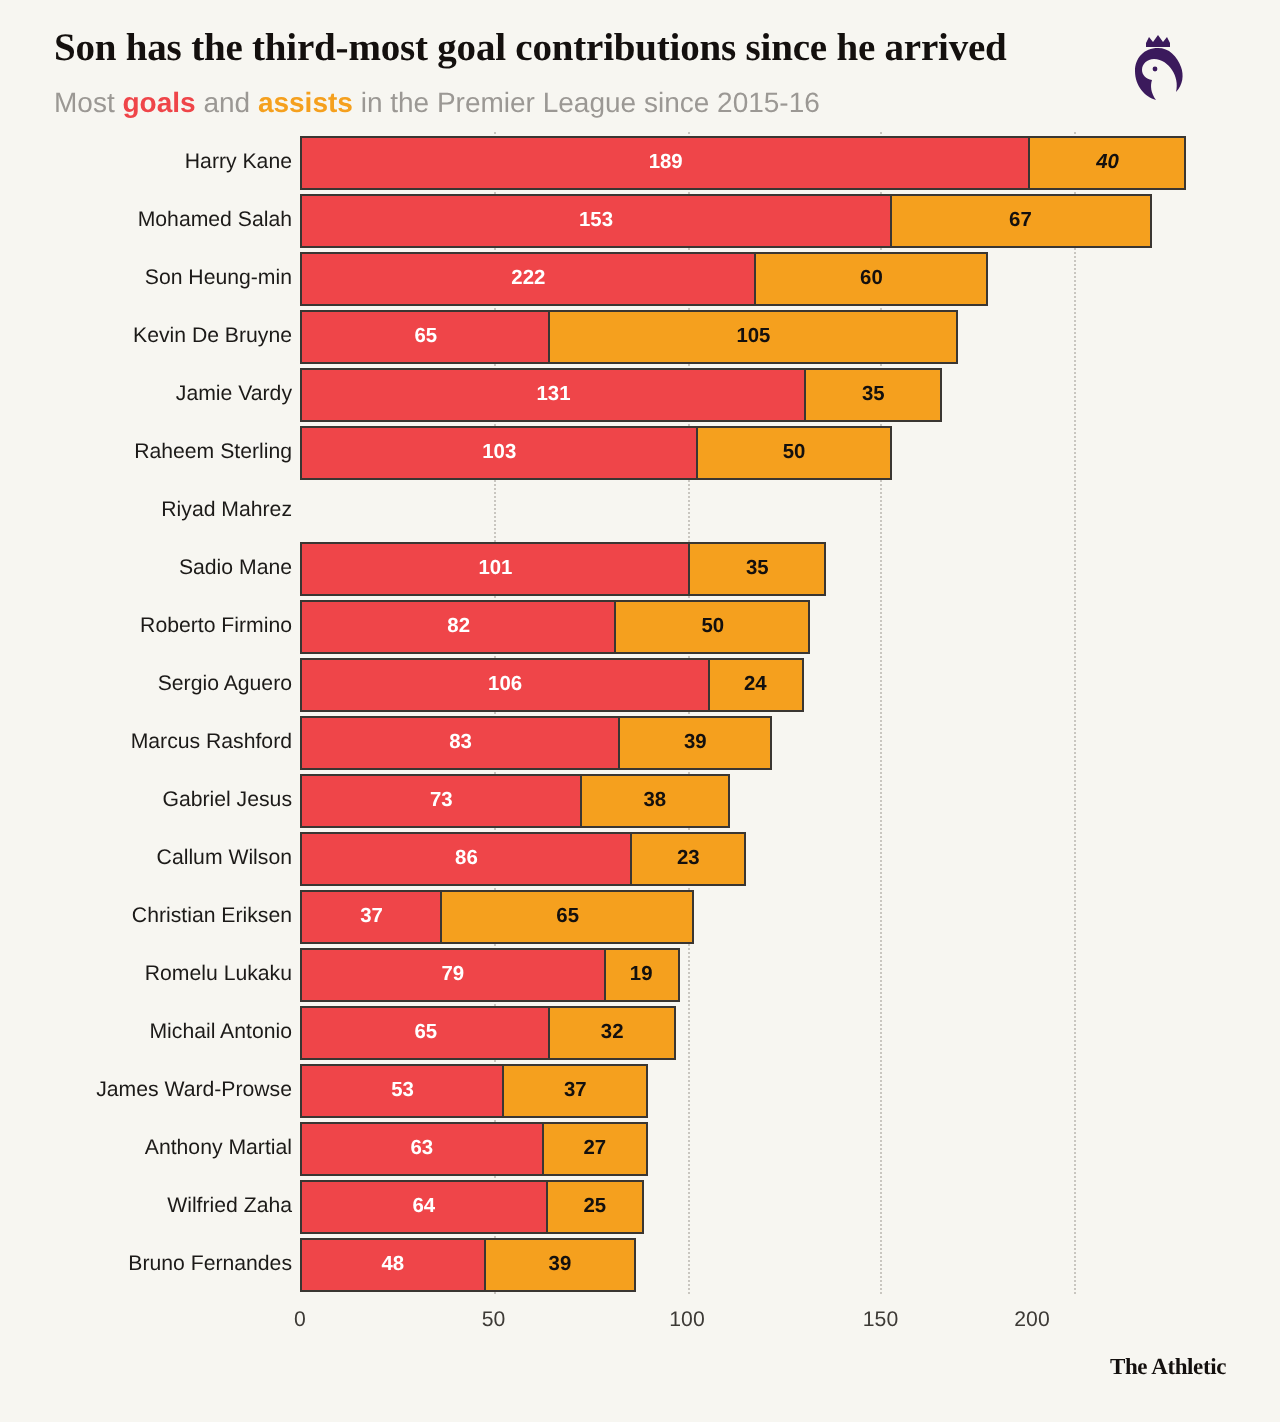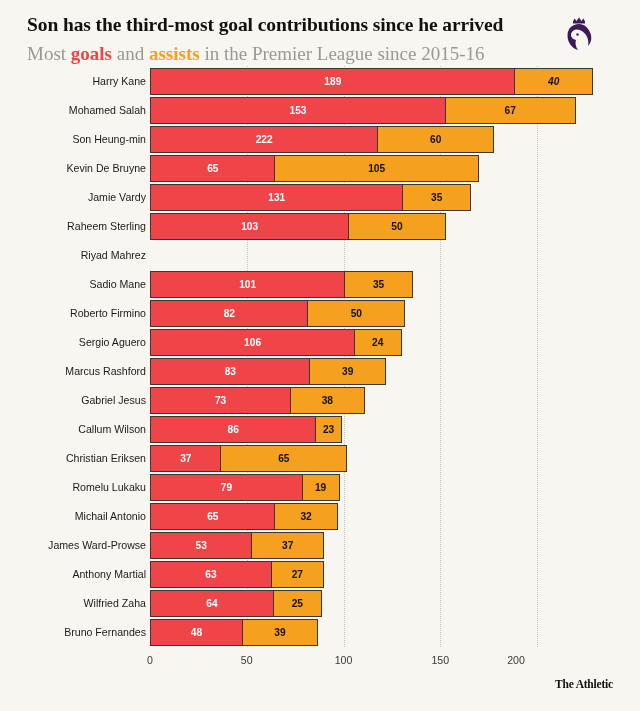--- a/index.html
+++ b/index.html
@@ -35,22 +35,22 @@
     font-weight: bold;
     font-size: 19.5px;
     letter-spacing: -0.1px;
     color: #14100e;
     white-space: nowrap;
   }
   .subtitle {
     position: absolute;
     left: 27px;
     top: 43px;
-    font-family: Liberation Serif, serif;
-    font-size: 19px;
+    font-family: Liberation Sans, sans-serif;
+    font-size: 14px;
     color: #9b9894;
     white-space: nowrap;
   }
   .subtitle .goals {
     color: #ef4549;
     font-weight: bold;
   }
   .subtitle .assists {
     color: #f5a01e;
     font-weight: bold;
@@ -257,21 +257,21 @@
           <div class="row-label">Gabriel Jesus</div>
           <div class="bar-wrap" style="width: 214.785px;">
             <div class="seg seg-goals" style="width: 141.255px;">73</div>
             <div class="seg seg-assists" style="left: 141.255px; width: 74.83px;">38</div>
           </div>
         </div>
         <div class="row">
           <div class="row-label">Callum Wilson</div>
           <div class="bar-wrap" style="width: 210.915px;">
             <div class="seg seg-goals" style="width: 166.41px;">86</div>
-            <div class="seg seg-assists" style="left: 166.41px; width: 27px;">23</div>
+            <div class="seg seg-assists" style="left: 166.41px; width: 58px;">23</div>
           </div>
         </div>
         <div class="row">
           <div class="row-label">Christian Eriksen</div>
           <div class="bar-wrap" style="width: 197.37px;">
             <div class="seg seg-goals" style="width: 71.595px;">37</div>
             <div class="seg seg-assists" style="left: 71.595px; width: 127.075px;">65</div>
           </div>
         </div>
         <div class="row">

